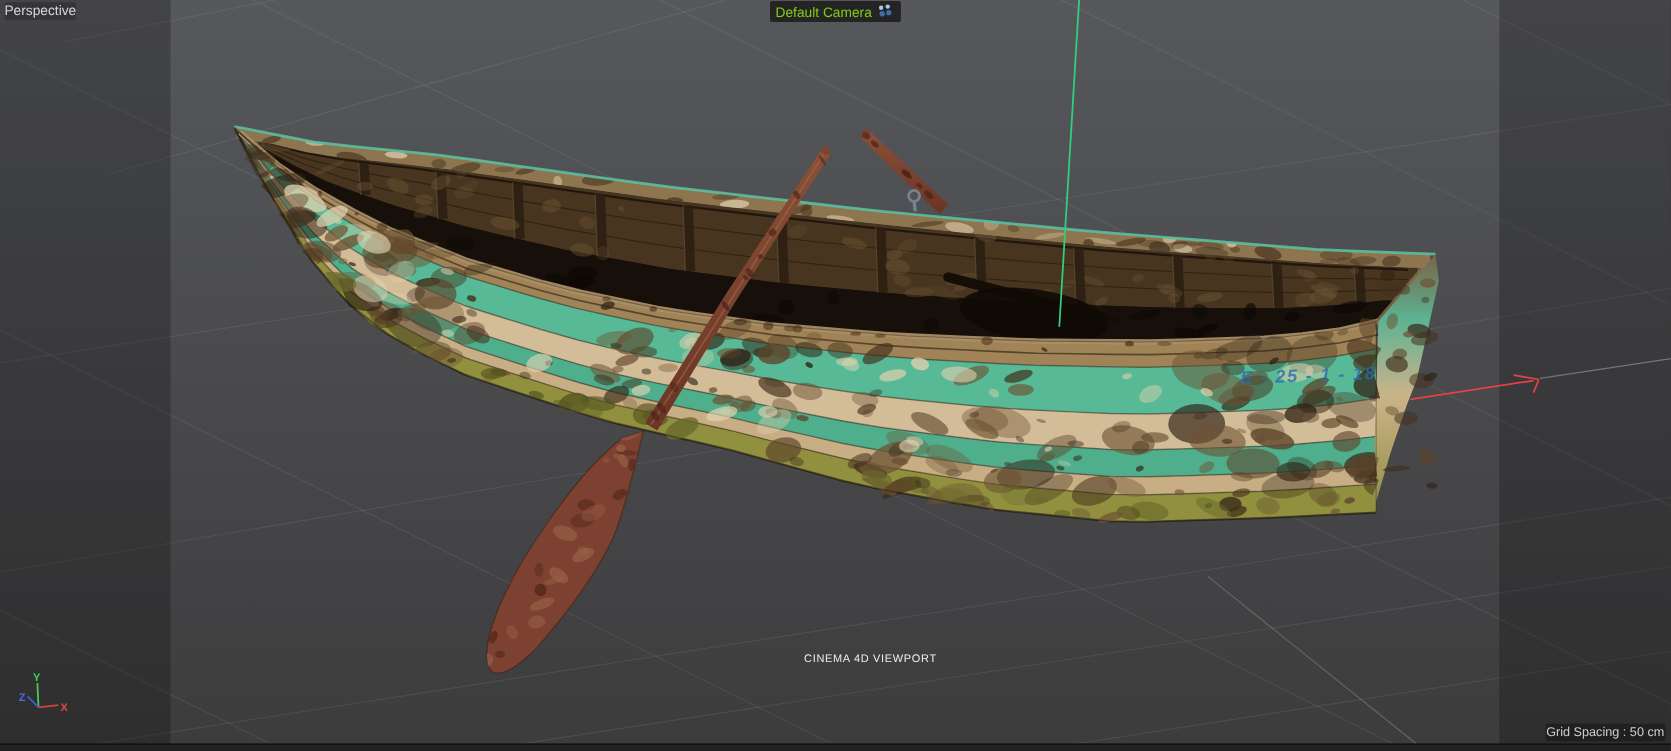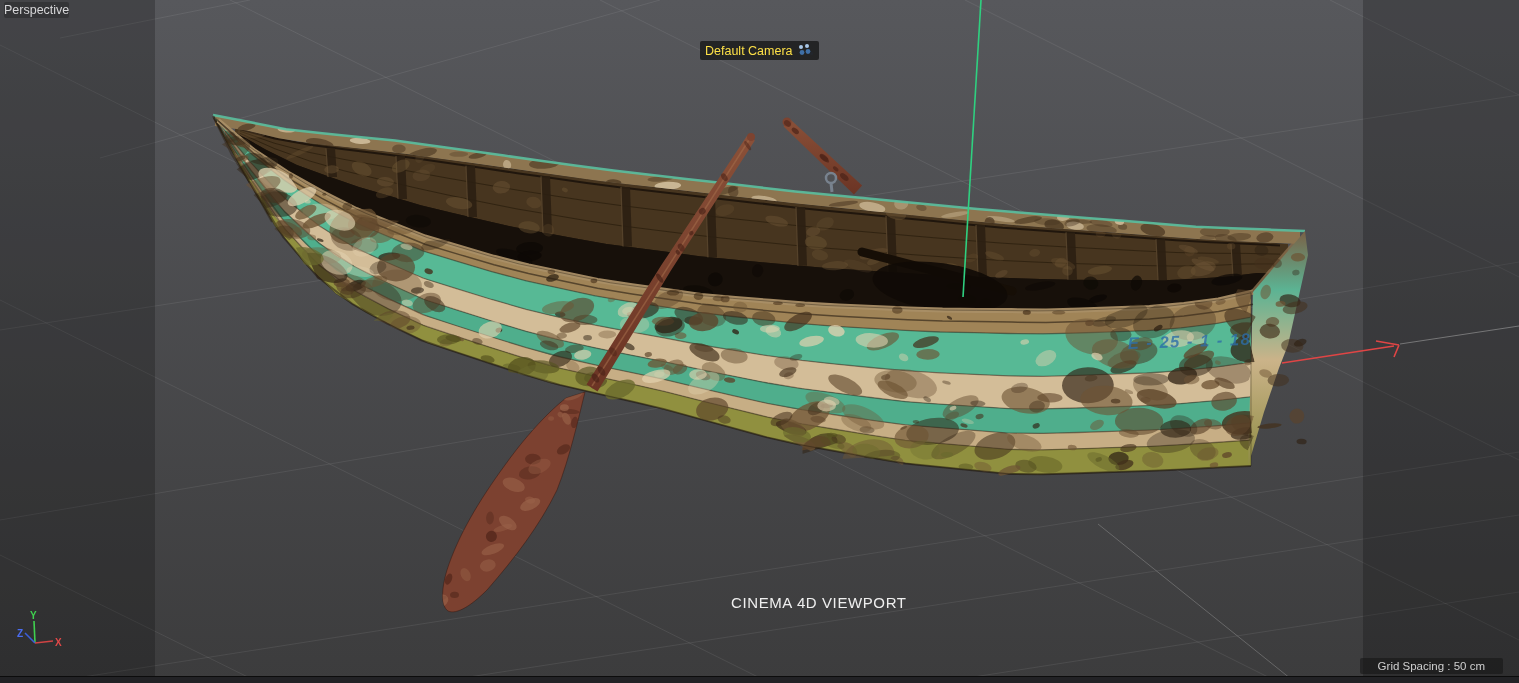--- a/index.html
+++ b/index.html
@@ -3,25 +3,25 @@
 <meta charset="utf-8">
 <style>
   html,body{margin:0;padding:0;background:#1a1a1a;}
   .stage{position:relative;width:1519px;height:683px;overflow:hidden;
          font-family:"Liberation Sans",sans-serif;background:#3c3c3d;}
   #scene{position:absolute;left:0;top:0;width:1519px;height:683px;display:block;}
   .hud{position:absolute;white-space:nowrap;}
   .persp{left:4px;top:2px;color:#d6d6d8;font-size:12.5px;padding:1px 0;
          background:rgba(0,0,0,0.22);border-radius:2px;}
   .cam{left:700px;top:1px;display:flex;align-items:center;gap:4px;
-       background:rgba(22,22,22,0.78);color:#fde047;font-size:12.5px;
-       padding:2px 5px;border-radius:2px;margin-top:40px;}
-  .wm{left:731px;top:594px;color:#efefef;font-size:15px;letter-spacing:.6px;}
-  .gridspacing{right:16px;top:658px;background:rgba(20,20,20,0.55);color:#cfcfcf;
-       font-size:11.5px;padding:2px 18px;border-radius:2px;margin-left:36px;}
+       background:rgba(22,22,22,0.78);color:#84cc16;font-size:12.5px;
+       padding:2px 5px;border-radius:2px;}
+  .wm{left:731px;top:594px;color:#efefef;font-size:10px;letter-spacing:.6px;}
+  .gridspacing{right:5px;top:658px;background:rgba(20,20,20,0.55);color:#cfcfcf;
+       font-size:11.5px;padding:2px 1px;border-radius:2px;margin-left:36px;}
   .gizmo{position:absolute;left:0;top:600px;width:90px;height:80px;}
   .gizmo text{font-size:10px;font-weight:bold;font-family:"Liberation Sans",sans-serif;}
   .bottombar{position:absolute;left:0;bottom:0;width:100%;height:6px;
        background:#222225;border-top:1px solid #0c0c0c;}
 </style>
 </head>
 <body>
 
 <div class="stage">
 

